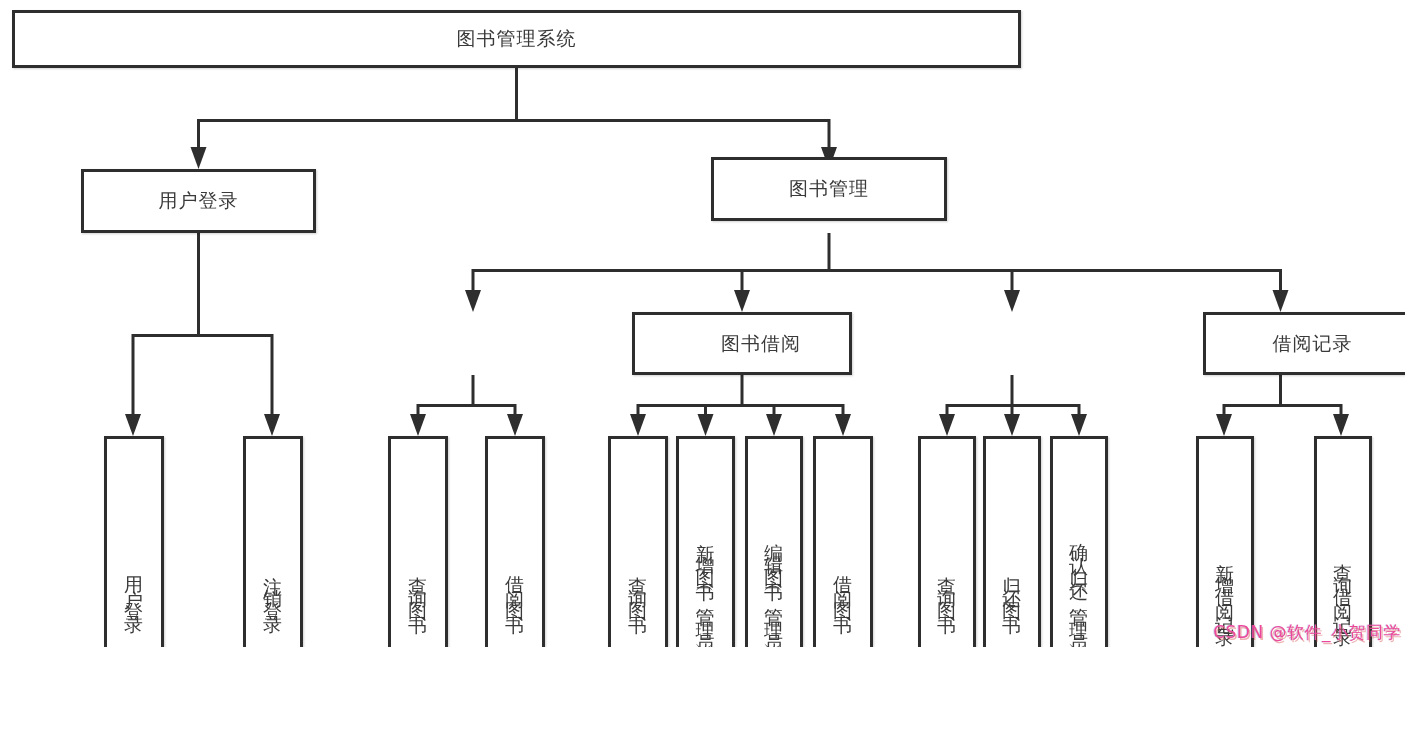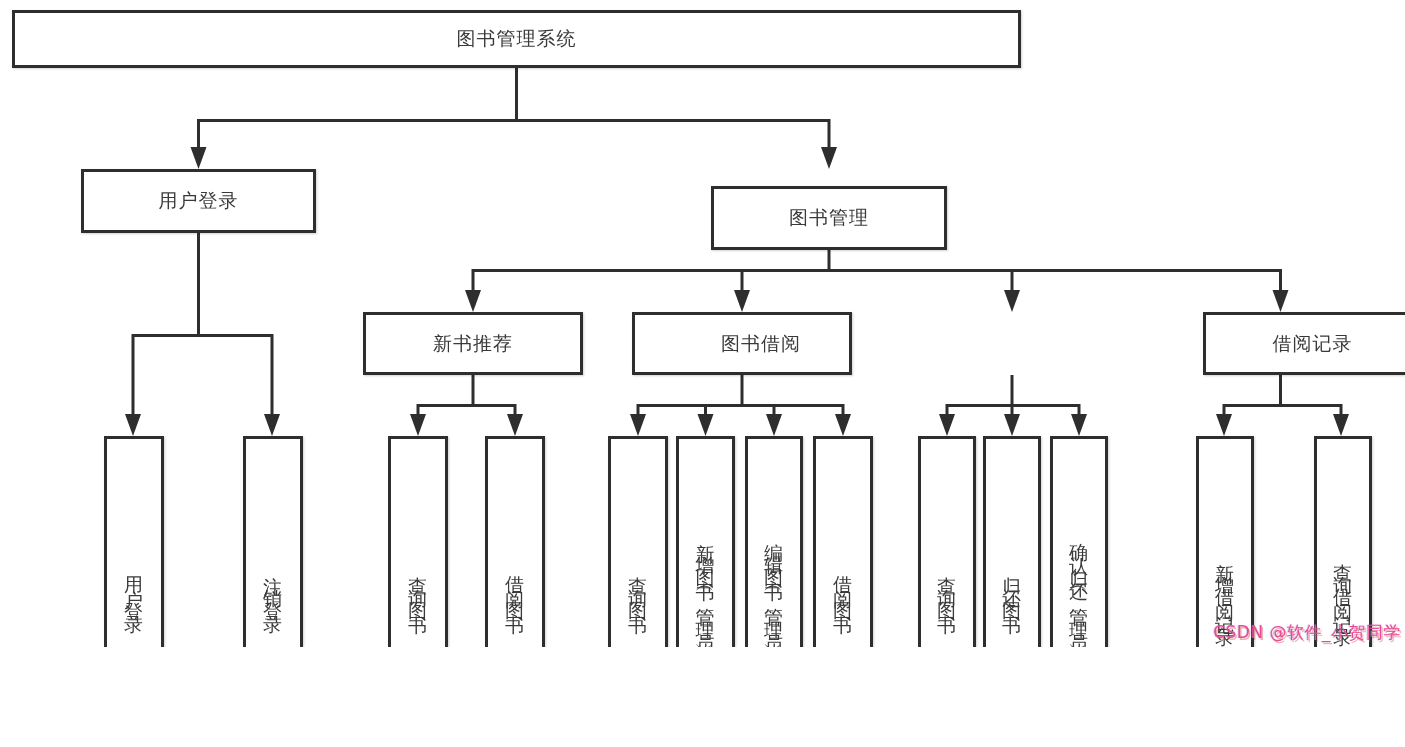--- a/index.html
+++ b/index.html
@@ -119,27 +119,24 @@
     </g>
   </svg>
 
   <div class="node" style="left:12px; top:10px; width:1009px; height:58px;">
     <span>图书管理系统</span>
   </div>
 
   <div class="node" style="left:81px; top:169px; width:235px; height:64px;">
     <span>用户登录</span>
   </div>
-  <div class="node" style="left:711px; top:186px; width:236px; height:64px;">
+  <div class="node" style="left:711px; top:157px; width:236px; height:64px;">
     <span>图书管理</span>
   </div>
 
-  <div class="node" style="left:363px; top:312px; width:220px; height:63px;">
-    <span>新书推荐</span>
-  </div>
   <div class="node" style="left:632px; top:312px; width:220px; height:63px;padding-left:38px;">
     <span>图书借阅</span>
   </div>
   <div class="node" style="left:1203px; top:312px; width:219px; height:63px;">
     <span>借阅记录</span>
   </div>
 
   <div class="leaf" style="left:104px; top:436px; width:60px; height:301px;">
     <span>用户登录</span>
   </div>

